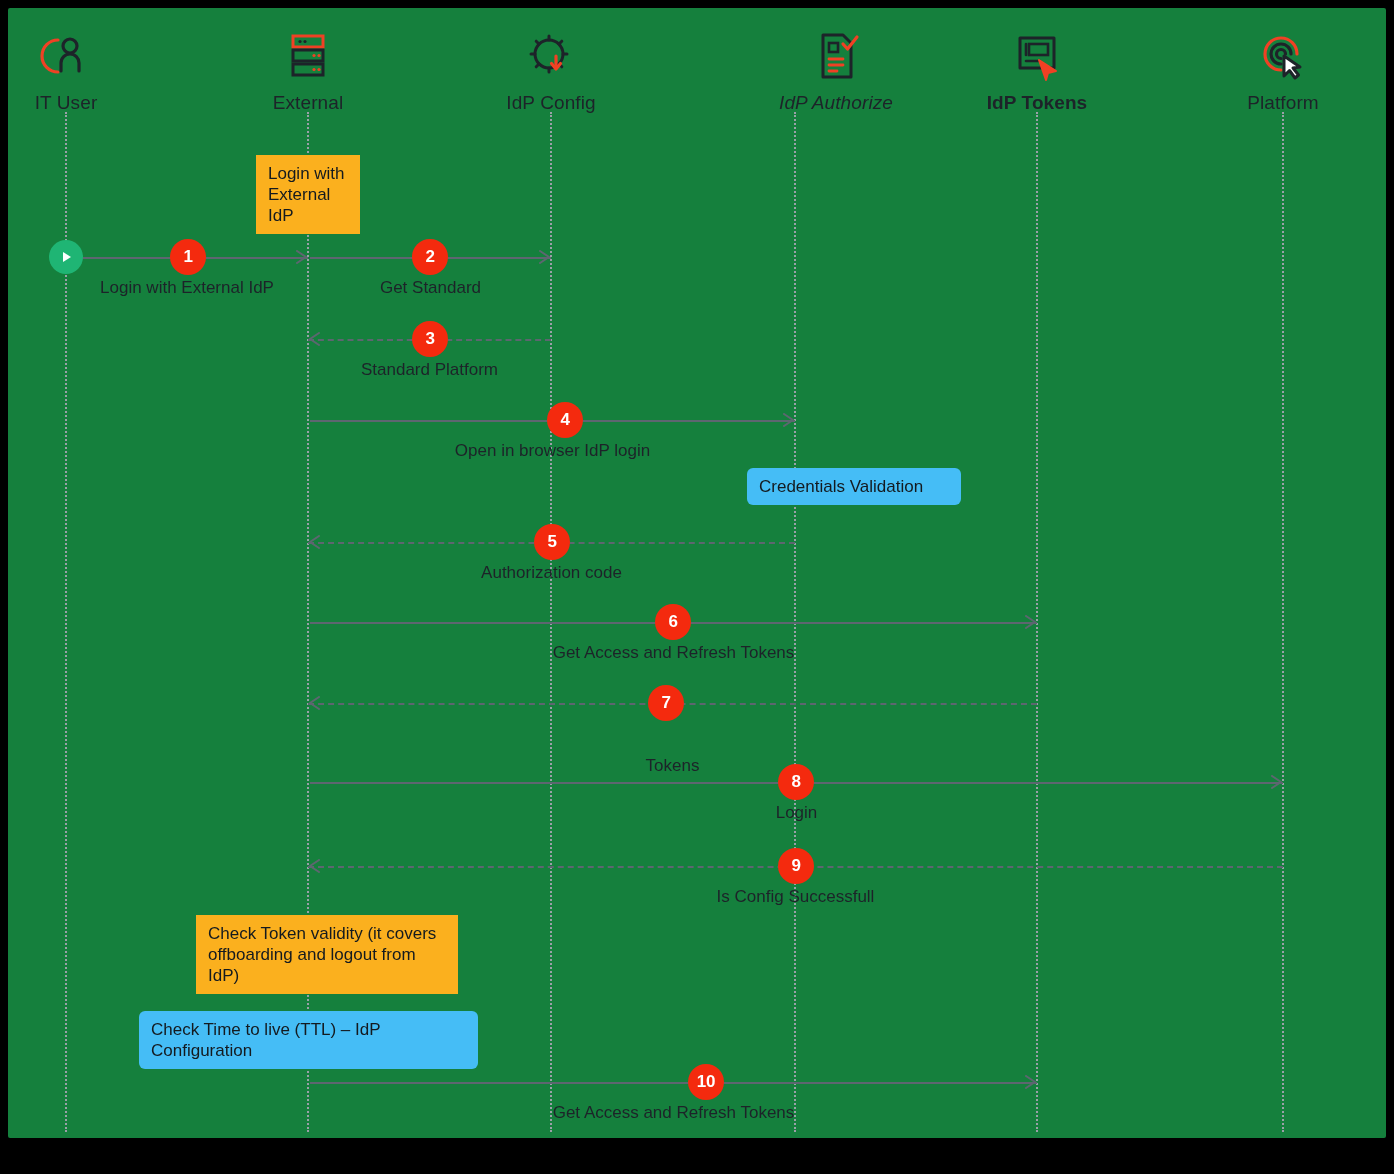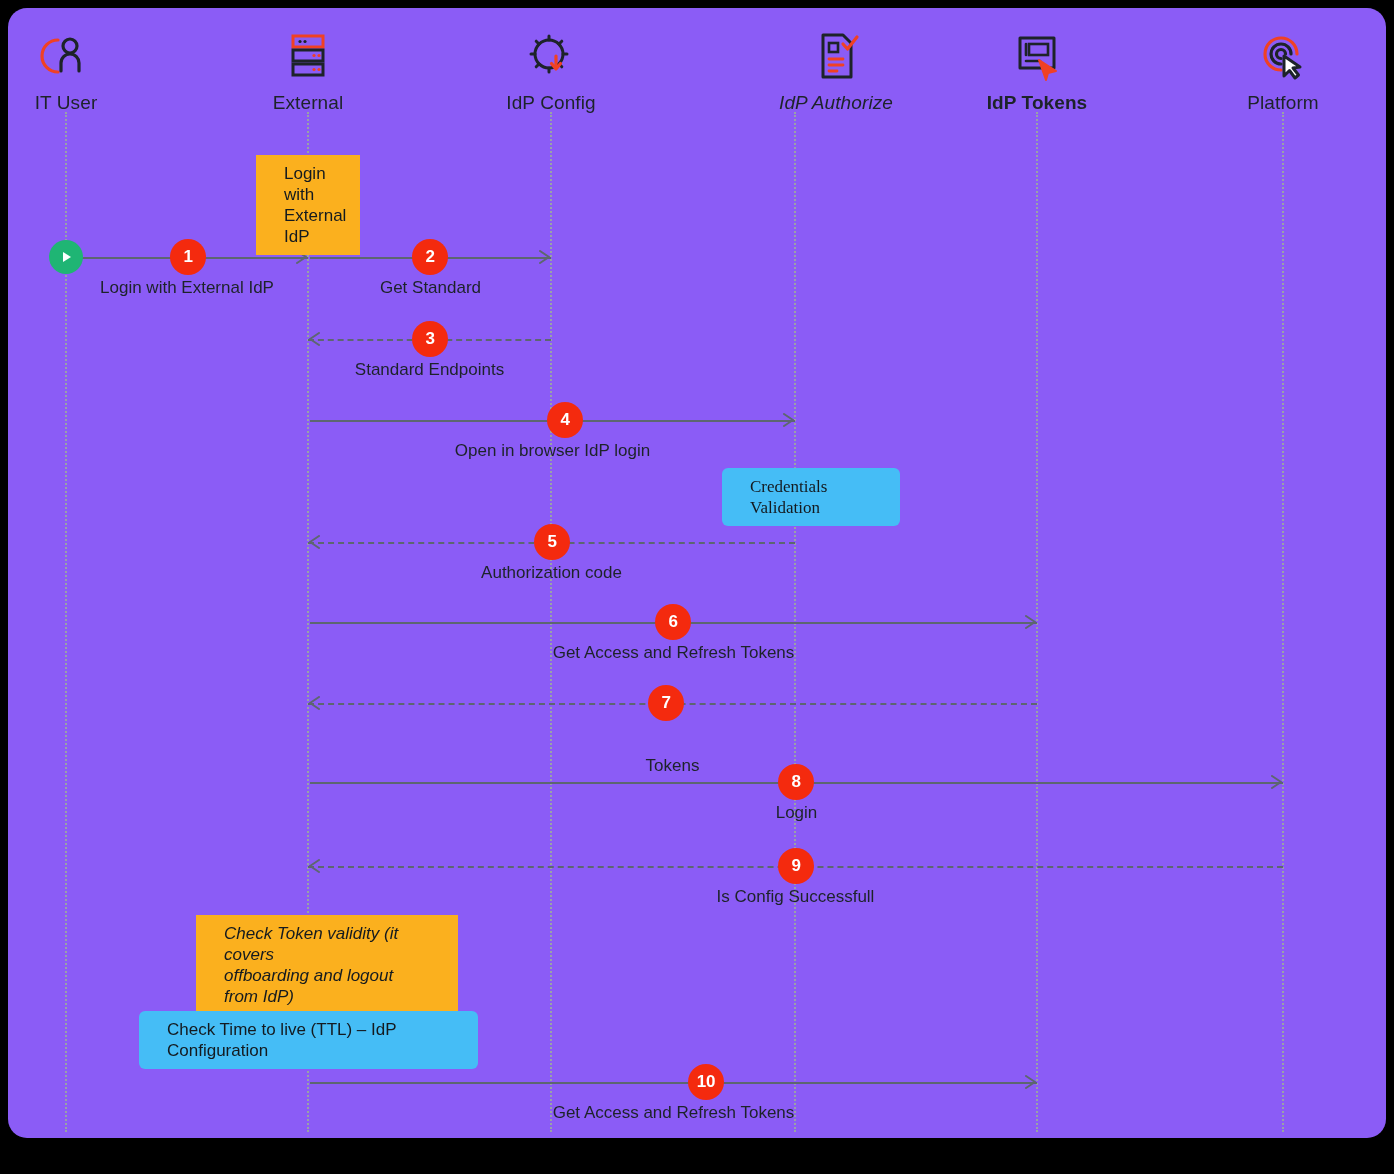--- a/index.html
+++ b/index.html
@@ -4,22 +4,22 @@
 <style>
   html,body{margin:0;padding:0;background:#000;}
   body{
     width:1394px;height:1174px;
     font-family:"Liberation Sans","DejaVu Sans",sans-serif;
     overflow:hidden;
   }
   #canvas{
     position:absolute;left:8px;top:8px;
     width:1378px;height:1130px;
-    background:#8b5cf6;
-    border-radius:19px;
+    background:#15803d;
+    border-radius:2px;
     overflow:hidden;
   }
   #stage{position:absolute;left:-8px;top:-8px;width:1394px;height:1174px;}
 
   
   .lifeline{
     position:absolute;width:0;
     border-left:2px dotted #9aa1a8;
   }
   .actor{
@@ -62,21 +62,21 @@
     font-size:17px;color:#1d2329;
     white-space:nowrap;
   }
 
   
   .note{
     position:absolute;
     font-size:17px;
     color:#141a1f;
     line-height:21px;
-    padding:8px 28px;
+    padding:8px 12px;
     box-sizing:border-box;
   }
   .note.orange{background:#FBB01E;}
   .note.blue{background:#45BDF6;border-radius:6px;}
 
   .startdot{
     position:absolute;width:34px;height:34px;border-radius:50%;
     background:#1FB574;transform:translate(-50%,-50%);
     display:flex;align-items:center;justify-content:center;
   }
@@ -198,21 +198,21 @@
         </div>
         <div class="badge" style="left: 430px; top: 257px;">2</div>
         <div class="msglabel" style="left: 430.5px; top: 278px;">Get Standard</div>
         <div class="msgline dashed" style="left: 308px; top: 339px; width: 243px;"></div>
         <div class="arrowhead" style="top: 332px; left: 307px;">
           <svg width="14" height="14" viewBox="0 0 14 14" fill="none">
             <path d="M12 1 L3 7 L12 13" stroke="#5d6670" stroke-width="2" stroke-linecap="round" stroke-linejoin="round"></path>
           </svg>
         </div>
         <div class="badge" style="left: 430px; top: 339px;">3</div>
-        <div class="msglabel" style="left: 429.5px; top: 360px;">Standard Endpoints</div>
+        <div class="msglabel" style="left: 429.5px; top: 360px;">Standard Platform</div>
         <div class="msgline" style="left: 310px; top: 420px; width: 485px;"></div>
         <div class="arrowhead" style="top: 413px; left: 782px;">
           <svg width="14" height="14" viewBox="0 0 14 14" fill="none">
             <path d="M2 1 L11 7 L2 13" stroke="#5d6670" stroke-width="2" stroke-linecap="round" stroke-linejoin="round"></path>
           </svg>
         </div>
         <div class="badge" style="left: 565px; top: 420px;">4</div>
         <div class="msglabel" style="left: 552.5px; top: 441px;">Open in browser IdP login</div>
         <div class="msgline dashed" style="left: 308px; top: 542px; width: 487px;"></div>
         <div class="arrowhead" style="top: 535px; left: 307px;">
@@ -260,22 +260,22 @@
             <path d="M2 1 L11 7 L2 13" stroke="#5d6670" stroke-width="2" stroke-linecap="round" stroke-linejoin="round"></path>
           </svg>
         </div>
         <div class="badge" style="left: 706px; top: 1082px;">10</div>
         <div class="msglabel" style="left: 673.5px; top: 1103px;">Get Access and Refresh Tokens</div>
       </div>
 
     <div id="notes">
         <div class="note orange" style="left: 256px; top: 155px; width: 104px; min-height: 54px; white-space: pre-line;">Login with
 External IdP</div>
-        <div class="note blue" style="left: 722px; top: 468px; width: 178px; min-height: 35px; white-space: pre-line; font-family: Liberation Serif, serif;">Credentials Validation</div>
-        <div class="note orange" style="left: 196px; top: 915px; width: 262px; min-height: 57px; white-space: pre-line; font-style: italic;">Check Token validity (it covers
+        <div class="note blue" style="left: 747px; top: 468px; width: 214px; min-height: 35px; white-space: pre-line;">Credentials Validation</div>
+        <div class="note orange" style="left: 196px; top: 915px; width: 262px; min-height: 57px; white-space: pre-line;">Check Token validity (it covers
 offboarding and logout from IdP)</div>
         <div class="note blue" style="left: 139px; top: 1011px; width: 339px; min-height: 37px; white-space: pre-line;">Check Time to live (TTL) – IdP Configuration</div>
       </div>
 
     <div id="startmarker" class="startdot" style="left: 66px; top: 257px;">
         <svg width="16" height="16" viewBox="0 0 16 16">
           <path d="M5 3 L13 8 L5 13 Z" fill="#ffffff"></path>
         </svg>
       </div>
 

